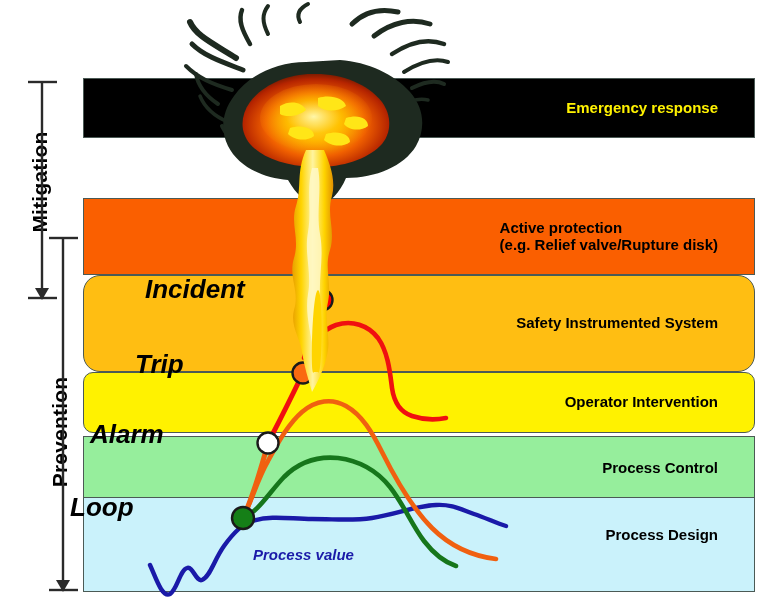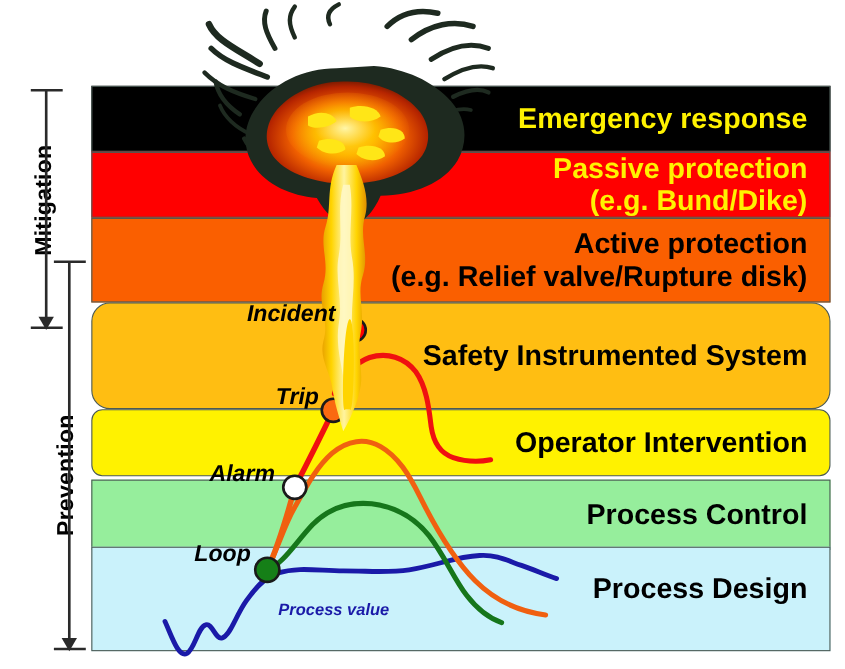--- a/index.html
+++ b/index.html
@@ -54,38 +54,37 @@
     width: 672px;
     box-sizing: border-box;
     border: 1.6px solid #4b5a55;
     display: flex;
     align-items: center;
     justify-content: flex-end;
     overflow: visible;
   }
   .band-label {
     font-weight: bold;
-    font-size: 26px;
+    font-size: 15px;
     line-height: 1.12;
-    text-align: right;
-    padding-right: 20px;
+    padding-right: 36px;
     white-space: pre-line;
     z-index: 6;
     position: relative;
   }
 
   
   .point-label {
     position: absolute;
     font-weight: bold;
     font-style: italic;
-    font-size: 21px;
+    font-size: 26px;
     color: #000;
     white-space: nowrap;
-    text-align: right;
+    text-align: left;
     z-index: 9;
   }
   #process-value-label {
     position: absolute;
     font-weight: bold;
     font-style: italic;
     font-size: 15px;
     color: #1a1aa8;
     white-space: nowrap;
     z-index: 9;
@@ -124,24 +123,20 @@
     </g>
   </svg>
 
   <div class="bracket-label" id="mitigation-label">Mitigation</div>
   <div class="bracket-label" id="prevention-label">Prevention</div>
 
   <div class="band" id="band-0" style="top:78px;  height:60px;  background:#000000;">
     <div class="band-label" style="color:#FFF200;">Emergency response</div>
   </div>
 
-  <div class="band" id="band-1" style="top:138px; height:60px;  background:#FF0000;">
-    <div class="band-label" style="color:#FFF200;">Passive protection
-(e.g. Bund/Dike)</div>
-  </div>
 
   <div class="band" id="band-2" style="top:198px; height:77px;  background:#FA5F00;">
     <div class="band-label" style="color:#000000;">Active protection
 (e.g. Relief valve/Rupture disk)</div>
   </div>
 
   <div class="band" id="band-3" style="top:275px; height:97px;  background:#FFBE12;border-radius:17px;">
     <div class="band-label" style="color:#000000;">Safety Instrumented System</div>
   </div>
 

